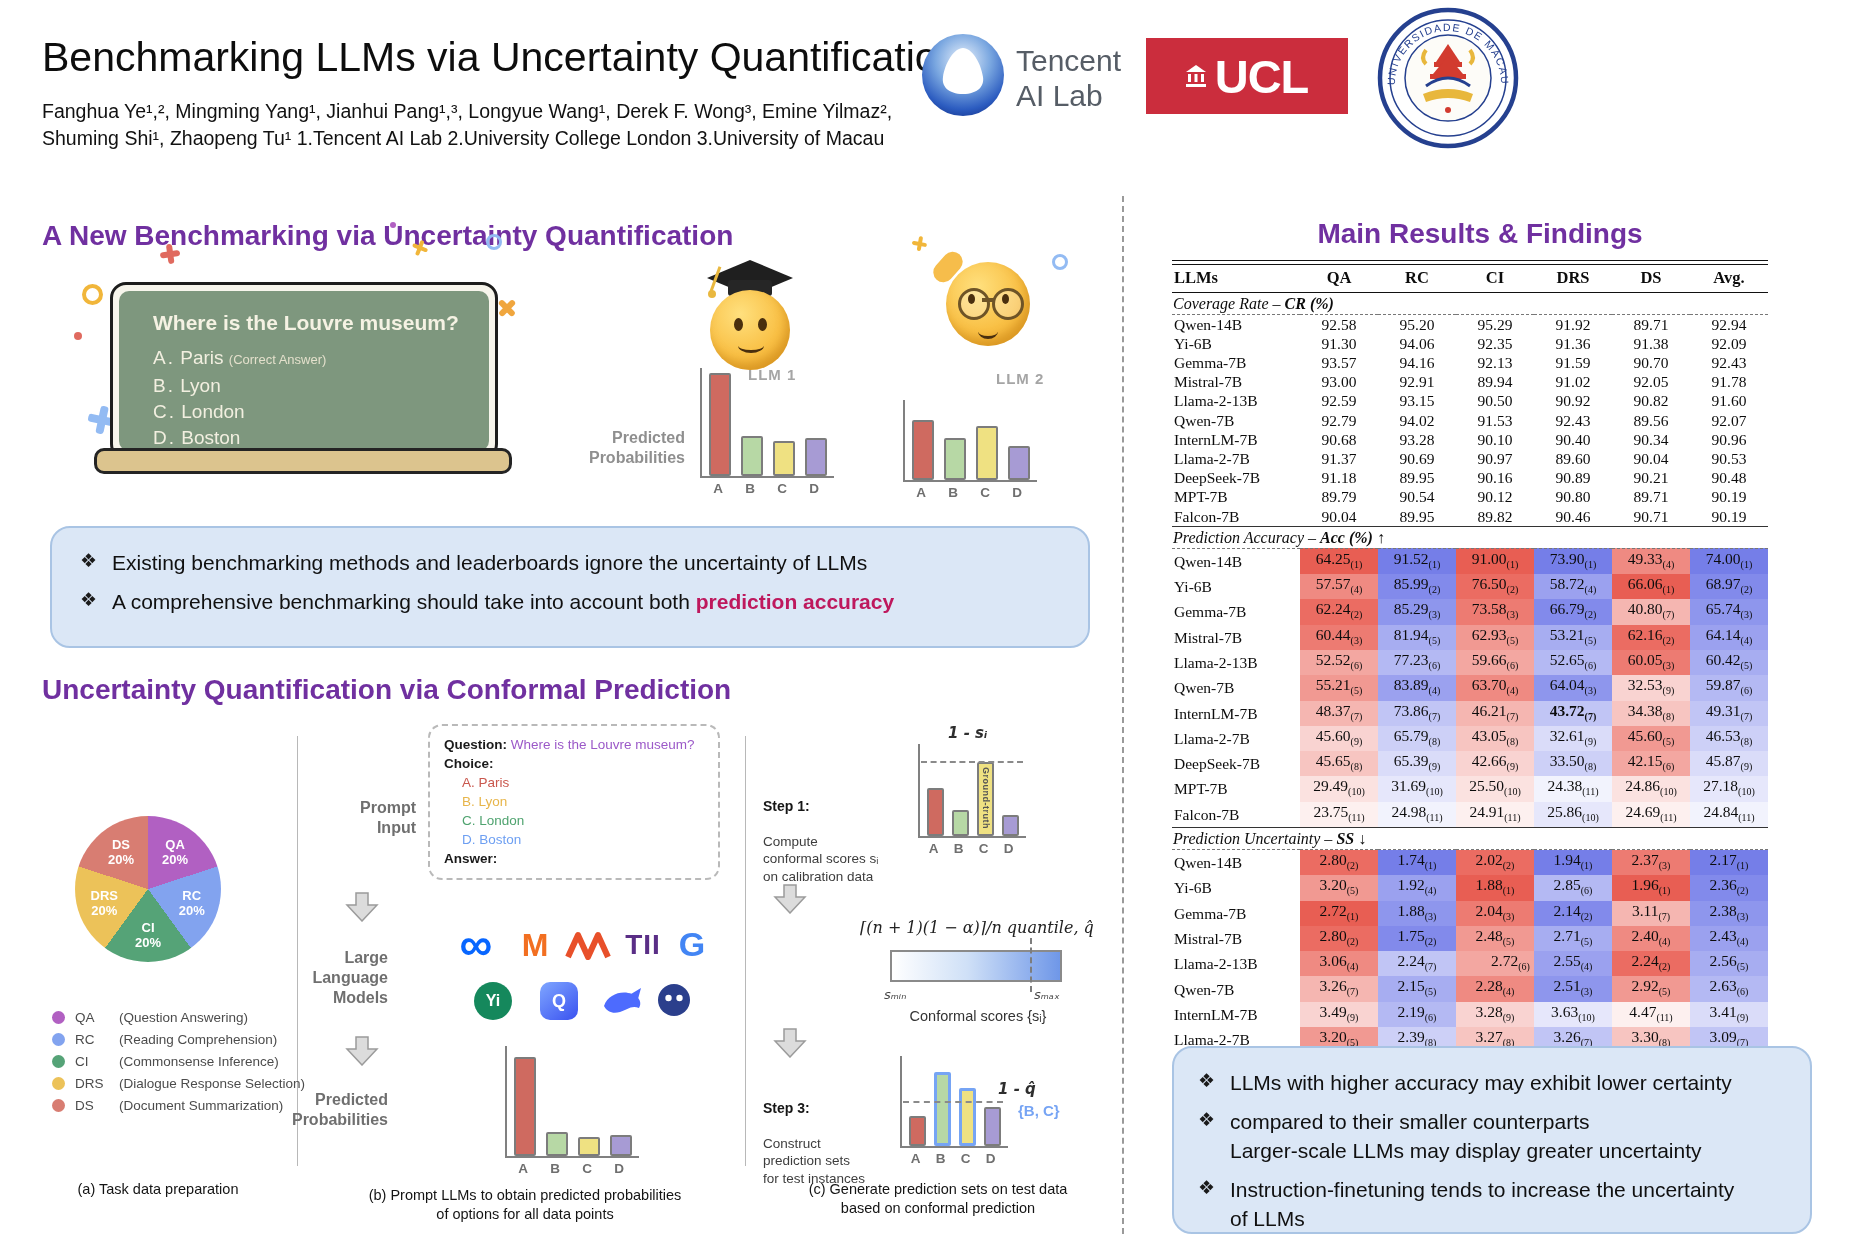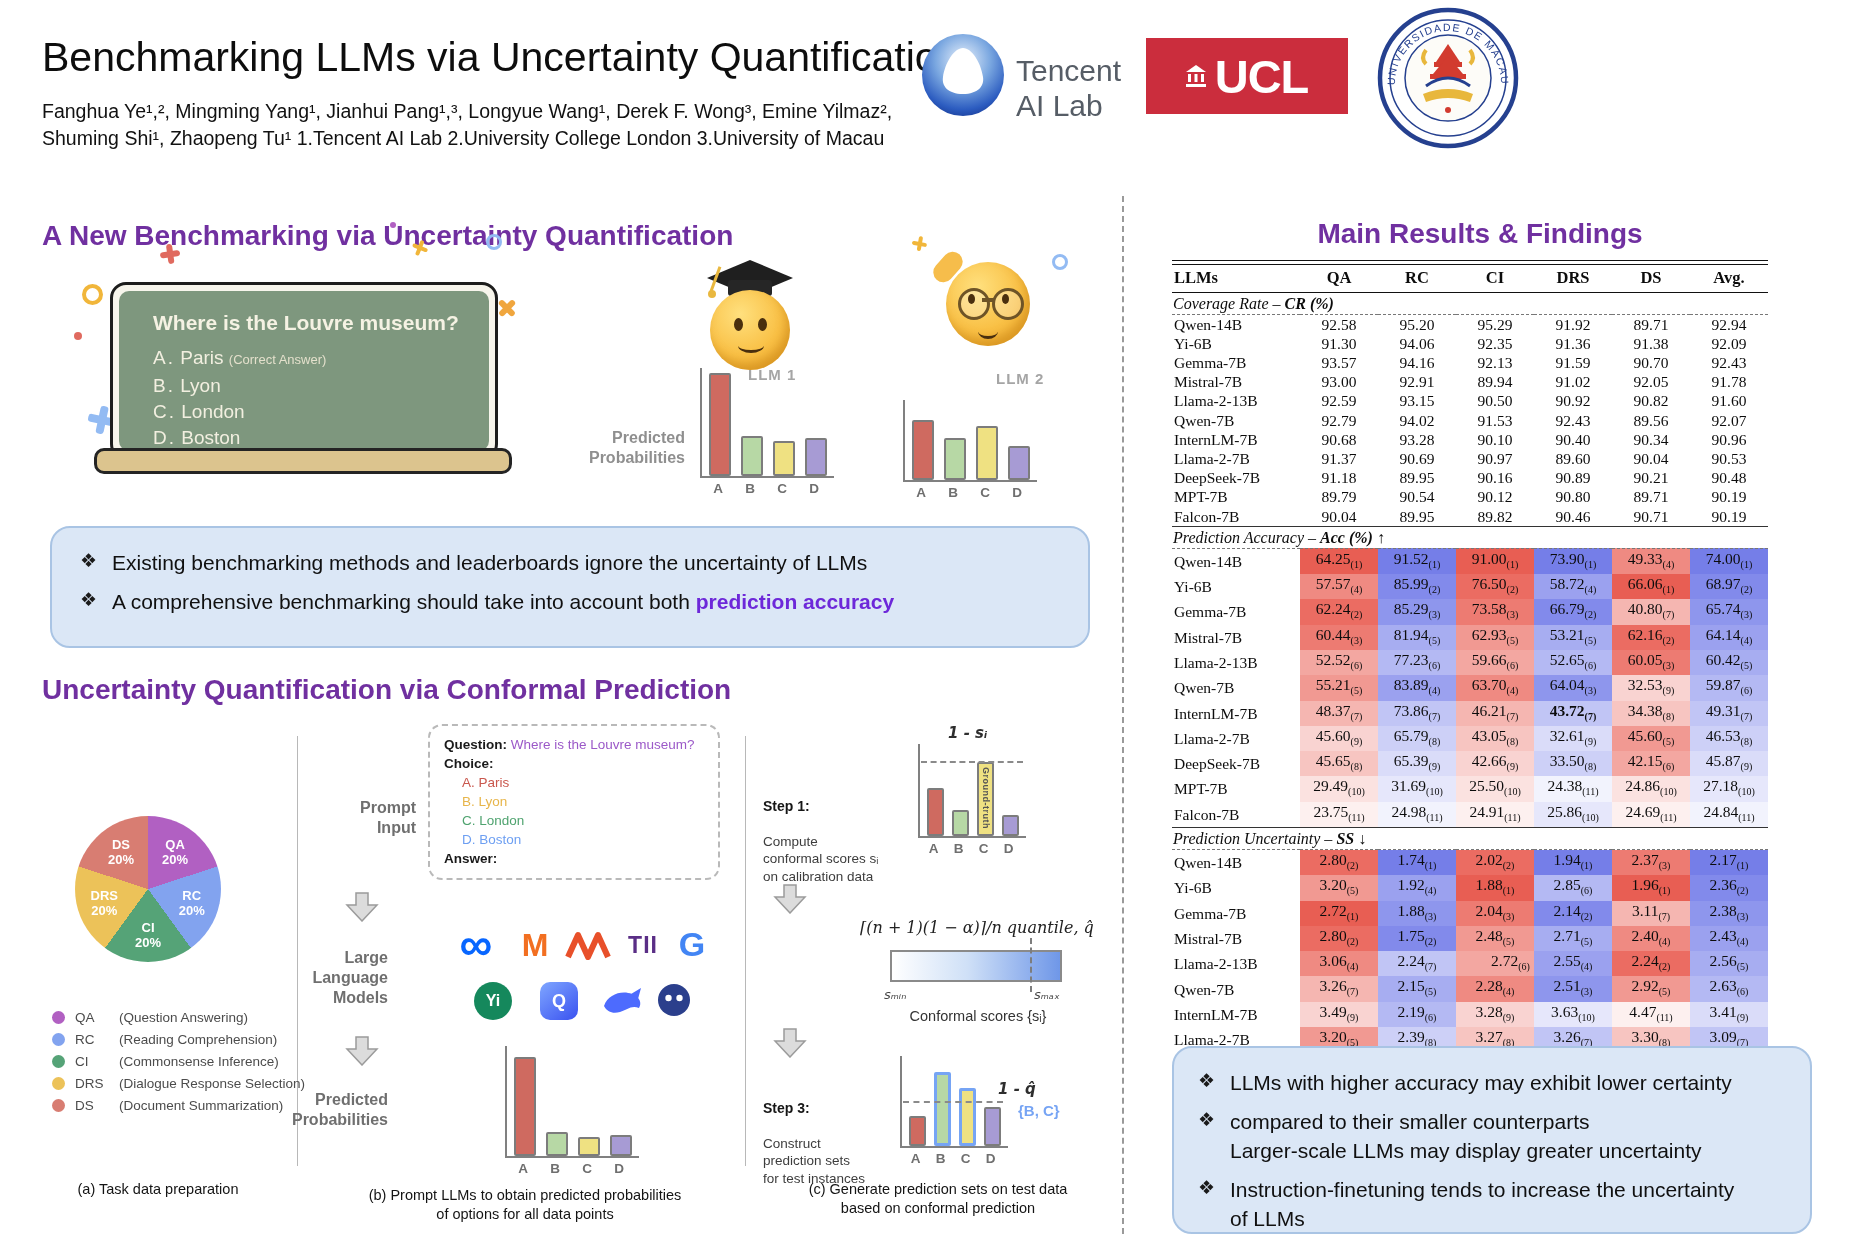--- a/index.html
+++ b/index.html
@@ -9,21 +9,21 @@
   .ptitle{font-size:41px;color:#0d0d0d;letter-spacing:0;}
   .authors{font-size:19.5px;line-height:27px;color:#111;}
   .sech{font-size:28px;font-weight:bold;color:#7030a0;}
   .gray-label{font-weight:bold;color:#6f6f6f;font-size:16px;line-height:20px;white-space:pre-line;}
   .llm-label{color:#a5a5a5;font-weight:bold;font-size:15px;letter-spacing:1px;}
   
   .bluebox{background:#dbe7f6;border:2px solid #a9c4e4;border-radius:20px;}
   .blt{position:relative;margin:6px 0 10px 0;}
   .blt-m{position:absolute;left:0;top:1px;font-family:"DejaVu Sans",sans-serif;font-size:19px;color:#1a1a1a;}
   .blt-t{margin-left:32px;font-size:21px;line-height:29px;color:#101010;}
-  .redb{color:#6d28d9;font-weight:bold;}
+  .redb{color:#be185d;font-weight:bold;}
   
   .board-frame{background:#f7f5ec;border:3.5px solid #1d1d1d;border-radius:16px;}
   .board-inner{position:absolute;left:6px;top:6px;right:6px;bottom:6px;background:#7e977e;border-radius:10px;padding:20px 0 0 34px;box-sizing:border-box;}
   .b-q{color:#f5f2e3;font-weight:bold;font-size:21px;}
   .b-opt{color:#f2efe0;font-size:19px;line-height:26px;}
   .b-opt:first-of-type{margin-top:10px;}
   .b-lab{letter-spacing:2px;}
   .b-note{font-size:13px;color:#e4e0cc;}
   .tray{background:#dcc48e;border:3px solid #242424;border-radius:10px;}
   
@@ -79,21 +79,21 @@
   #results-table th{font-weight:bold;font-size:16.5px;padding:3px 2px 4px;border-bottom:1.3px solid #111;text-align:center;}
   #results-table th.lname{text-align:left;padding-left:2px;}
   #results-table .sec td{font-size:16px;padding:2px 0 1px 1px;border-bottom:1px dashed #777;font-style:italic;text-align:left;}
   #results-table .sec.rule td{border-top:1.3px solid #333;}
   #results-table .drow td{font-size:15.5px;line-height:19.2px;text-align:center;padding:0 1px;}
   #results-table .drow td.lname{text-align:left;padding-left:2px;}
   #results-table sub{font-size:10px;}
   .darr{position:absolute;}
   .gradbar{position:absolute;background:linear-gradient(90deg,#ffffff 0%,#cfe0f7 45%,#6f97e8 100%);border:2px solid #8a8a8a;box-sizing:border-box;}
   
-  .tc-text{font-size:30px;line-height:35px;color:#565d66;margin-top:10px;}
+  .tc-text{font-size:30px;line-height:35px;color:#565d66;}
   .ucl-box{background:#cb2d3d;display:flex;align-items:center;justify-content:center;gap:9px;}
   .ucl-txt{color:#fff;font-weight:bold;font-size:47px;letter-spacing:-1px;}
 </style>
 </head>
 <body>
 
 <div class="poster">
 
   <div class="abs ptitle" style="left:42px;top:34px;">Benchmarking LLMs via Uncertainty Quantification</div>
   <div class="abs authors" style="left:42px;top:98px;width:900px;">
@@ -334,21 +334,21 @@
     </div>
   <div class="logo" style="left:513px;top:926px;width:44px;height:38px;">
       <span style="color:#f26f21;font-size:32px;font-weight:bold;">M</span>
     </div>
   <div class="logo" style="left:564px;top:928px;width:48px;height:34px;">
       <svg width="46" height="30" viewBox="0 0 46 30">
         <polyline points="3,27 13,5 23,27 33,5 43,27" fill="none" stroke="#e8502a" stroke-width="6" stroke-linejoin="round"></polyline>
       </svg>
     </div>
   <div class="logo" style="left:620px;top:930px;width:46px;height:30px;">
-      <span style="color:#5a2e86;font-weight:bold;font-size:23px;letter-spacing:1px;">TII</span>
+      <span style="color:#5a2e86;font-weight:bold;font-size:28px;letter-spacing:1px;">TII</span>
     </div>
   <div class="logo" style="left:672px;top:924px;width:40px;height:40px;">
       <span style="font-size:34px;font-weight:bold;color:#4285f4;">G</span>
     </div>
 
   <div class="logo" style="left:474px;top:982px;width:38px;height:38px;border-radius:50%;background:#15885c;">
       <span style="color:#fff;font-weight:bold;font-size:16px;">Yi</span>
     </div>
   <div class="logo" style="left:540px;top:982px;width:38px;height:38px;border-radius:10px;background:linear-gradient(140deg,#7fa6ff,#3a52f0);">
       <span style="color:#fff;font-weight:bold;font-size:18px;">Q</span>

